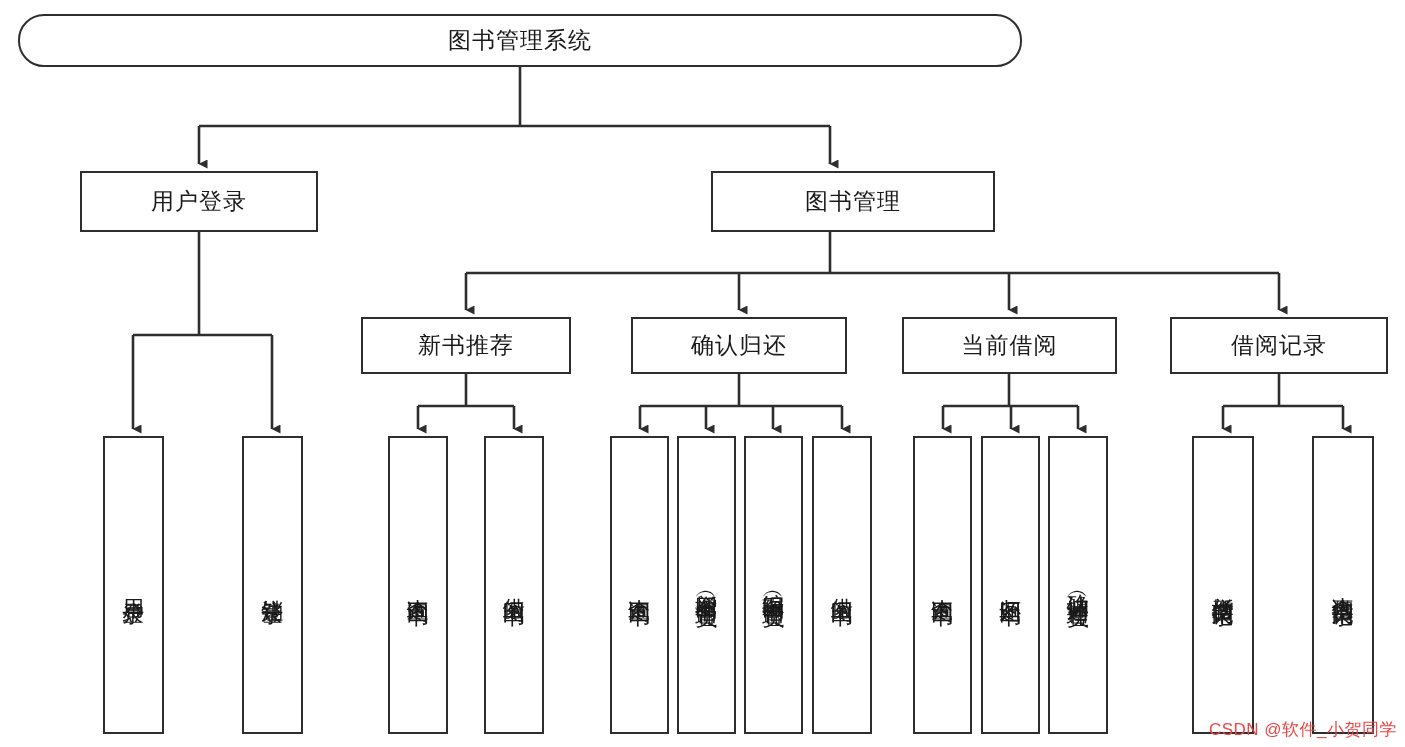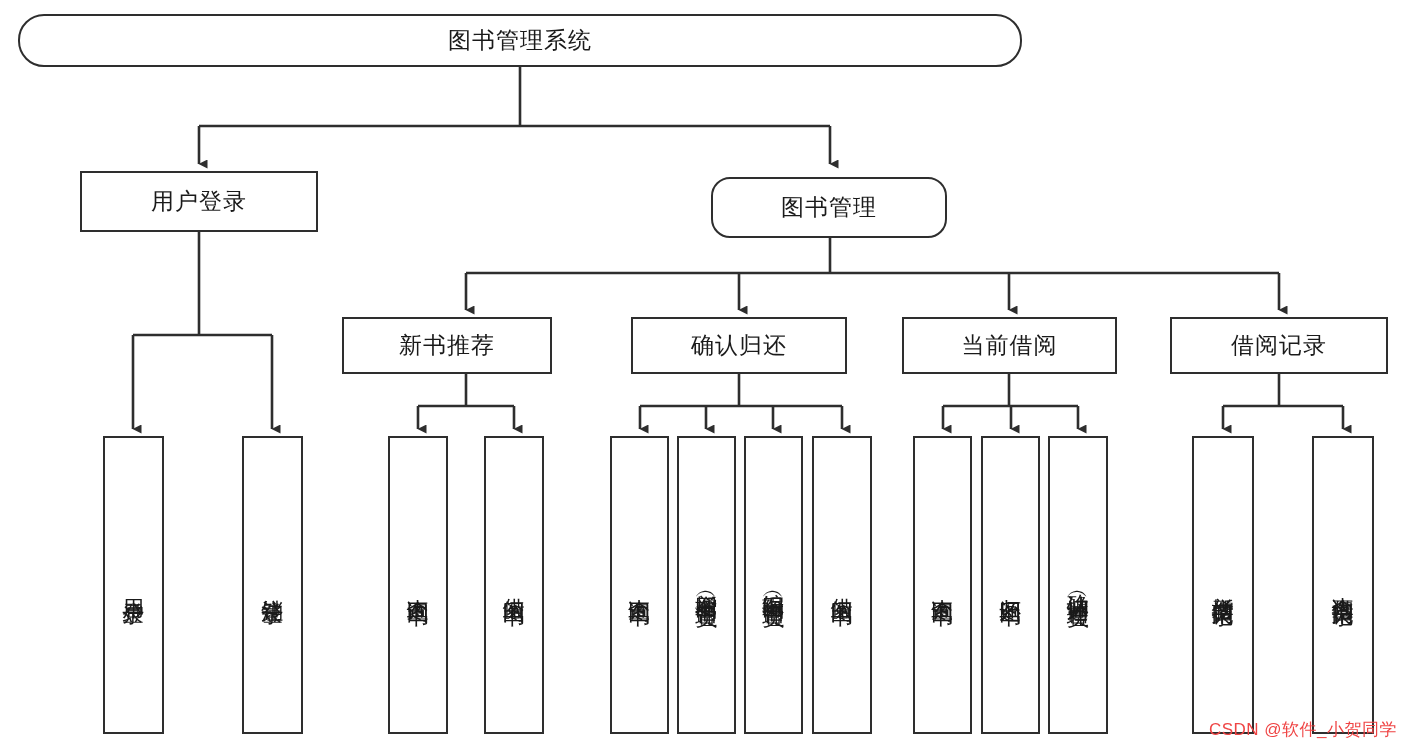--- a/index.html
+++ b/index.html
@@ -123,25 +123,25 @@
     </g>
   </svg>
 
   <div class="node horiz" style="left:18px; top:14px; width:1004px; height:53px;border-radius:26px;">
     <span class="label">图书管理系统</span>
   </div>
 
   <div class="node horiz" style="left:80px; top:171px; width:238px; height:61px;">
     <span class="label">用户登录</span>
   </div>
-  <div class="node horiz" style="left:711px; top:177px; width:236px; height:61px;border-radius:19px;">
+  <div class="node horiz" style="left:711px; top:171px; width:284px; height:61px;">
     <span class="label">图书管理</span>
   </div>
 
-  <div class="node horiz" style="left:342px; top:317px; width:210px; height:57px;justify-content:center;">
+  <div class="node horiz" style="left:361px; top:317px; width:210px; height:57px;justify-content:center;">
     <span class="label">新书推荐</span>
   </div>
   <div class="node horiz" style="left:631px; top:317px; width:216px; height:57px;">
     <span class="label">确认归还</span>
   </div>
   <div class="node horiz" style="left:1170px; top:317px; width:218px; height:57px;">
     <span class="label">借阅记录</span>
   </div>
   <div class="node horiz" style="left:902px; top:317px; width:215px; height:57px;">
     <span class="label">当前借阅</span>

